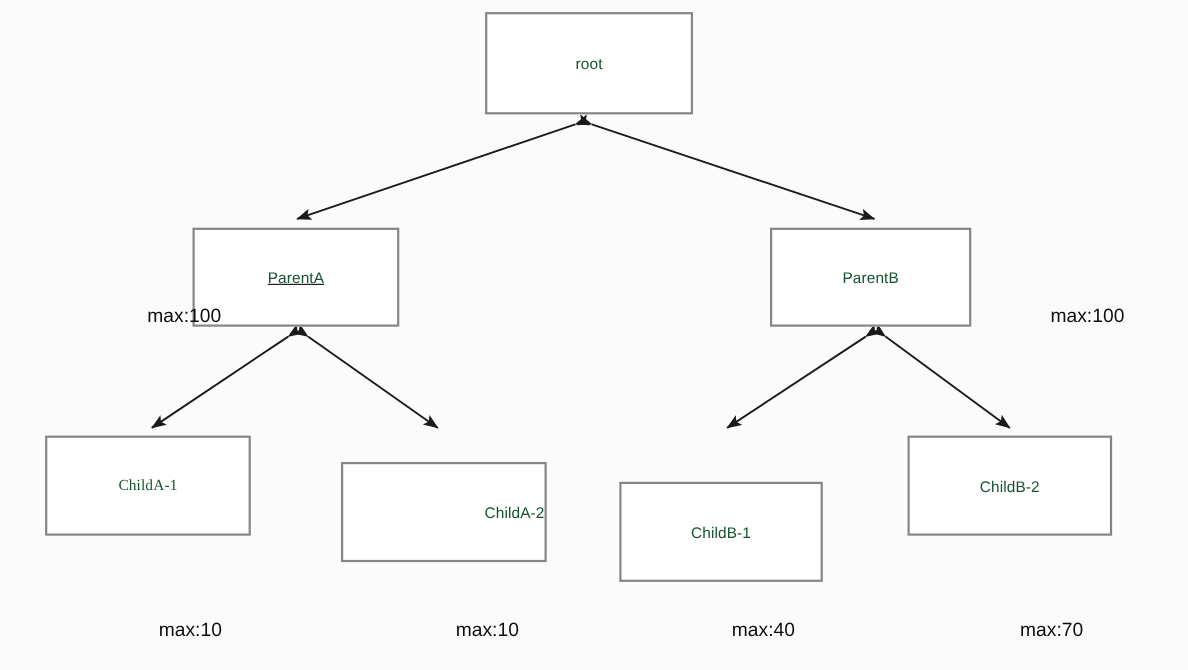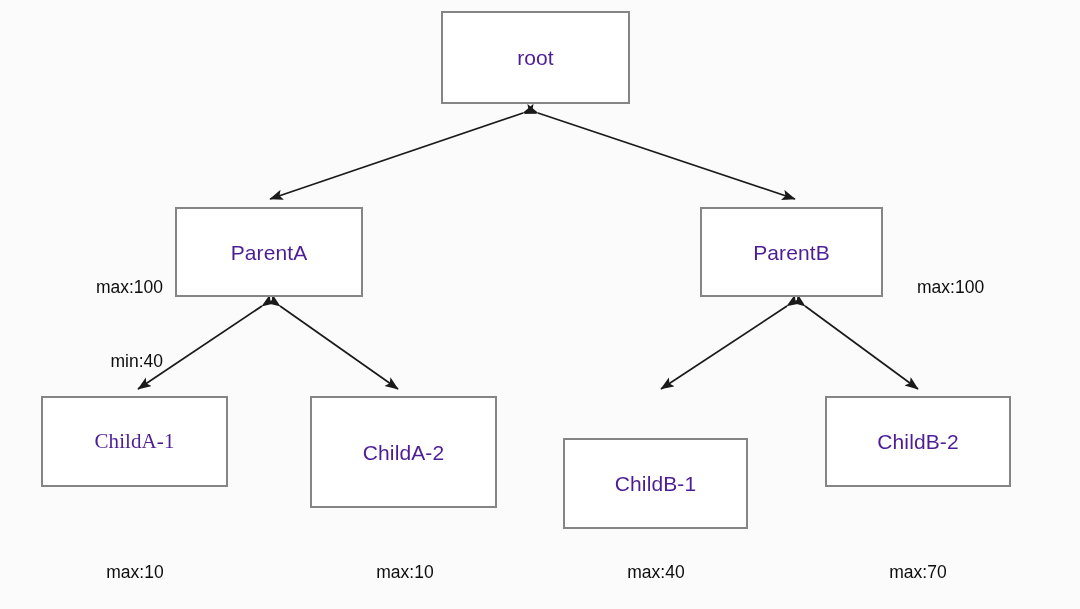--- a/index.html
+++ b/index.html
@@ -15,46 +15,47 @@
   .edge-layer{position:absolute;left:0;top:0;width:1080px;height:609px;z-index:1;}
   .node{
     position:absolute;
     background:#ffffff;
     border:2px solid #858585;
     box-sizing:border-box;
     display:flex;align-items:center;justify-content:center;
     z-index:2;
   }
   .node-label{
-    font-size:21px;
+    font-size:14px;
     line-height:1;
-    color:#4c1d95;
+    color:#14532d;
     white-space:nowrap;
     letter-spacing:0.1px;
   }
   .annot{
     position:absolute;
     font-size:17.5px;
     line-height:1.42;
     color:#0d0d0d;
     white-space:pre;
     z-index:2;
+    padding-left:38px;
   }
   .annot.right{text-align:right;}
   .annot.left{text-align:left;}
   .annot.center{text-align:center;}
   .annot div{font-weight:normal;}
   .annot.parent div{font-weight:normal;}
 
   
   #node-root     {left:441px; top:11px;  width:189px; height:93px;}
-  #node-parenta  {left:175px; top:207px; width:188px; height:90px;}
+  #node-parenta  {left:175px; top:207px; width:188px; height:90px;text-decoration:underline;}
   #node-parentb  {left:700px; top:207px; width:183px; height:90px;text-align:right;}
   #node-childa1  {left:41px;  top:396px; width:187px; height:91px;font-family:Liberation Serif, serif;}
-  #node-childa2  {left:310px; top:396px; width:187px; height:112px;}
+  #node-childa2  {left:310px; top:420px; width:187px; height:91px;justify-content:flex-end;}
   #node-childb1  {left:563px; top:396px; width:185px; height:91px;margin-top:42px;}
   #node-childb2  {left:825px; top:396px; width:186px; height:91px;}
 
   
   #annot-parenta {left:0px;   top:225px; width:163px;}
   #annot-parentb {left:917px; top:225px; width:160px;}
   #annot-childa1 {left:35px;  top:510px; width:200px;}
   #annot-childa2 {left:305px; top:510px; width:200px;}
   #annot-childb1 {left:556px; top:510px; width:200px;}
   #annot-childb2 {left:818px; top:510px; width:200px;}
@@ -107,21 +108,20 @@
   <div class="node" id="node-childb1">
     <span class="node-label">ChildB-1</span>
   </div>
 
   <div class="node" id="node-childb2">
     <span class="node-label">ChildB-2</span>
   </div>
 
   <div class="annot parent right" id="annot-parenta">
     <div>max:100</div>
-    <div>min:40</div>
   </div>
 
   <div class="annot parent left" id="annot-parentb">
     <div>max:100</div>
   </div>
 
   <div class="annot center" id="annot-childa1">
     <div>max:10</div>
     
     

